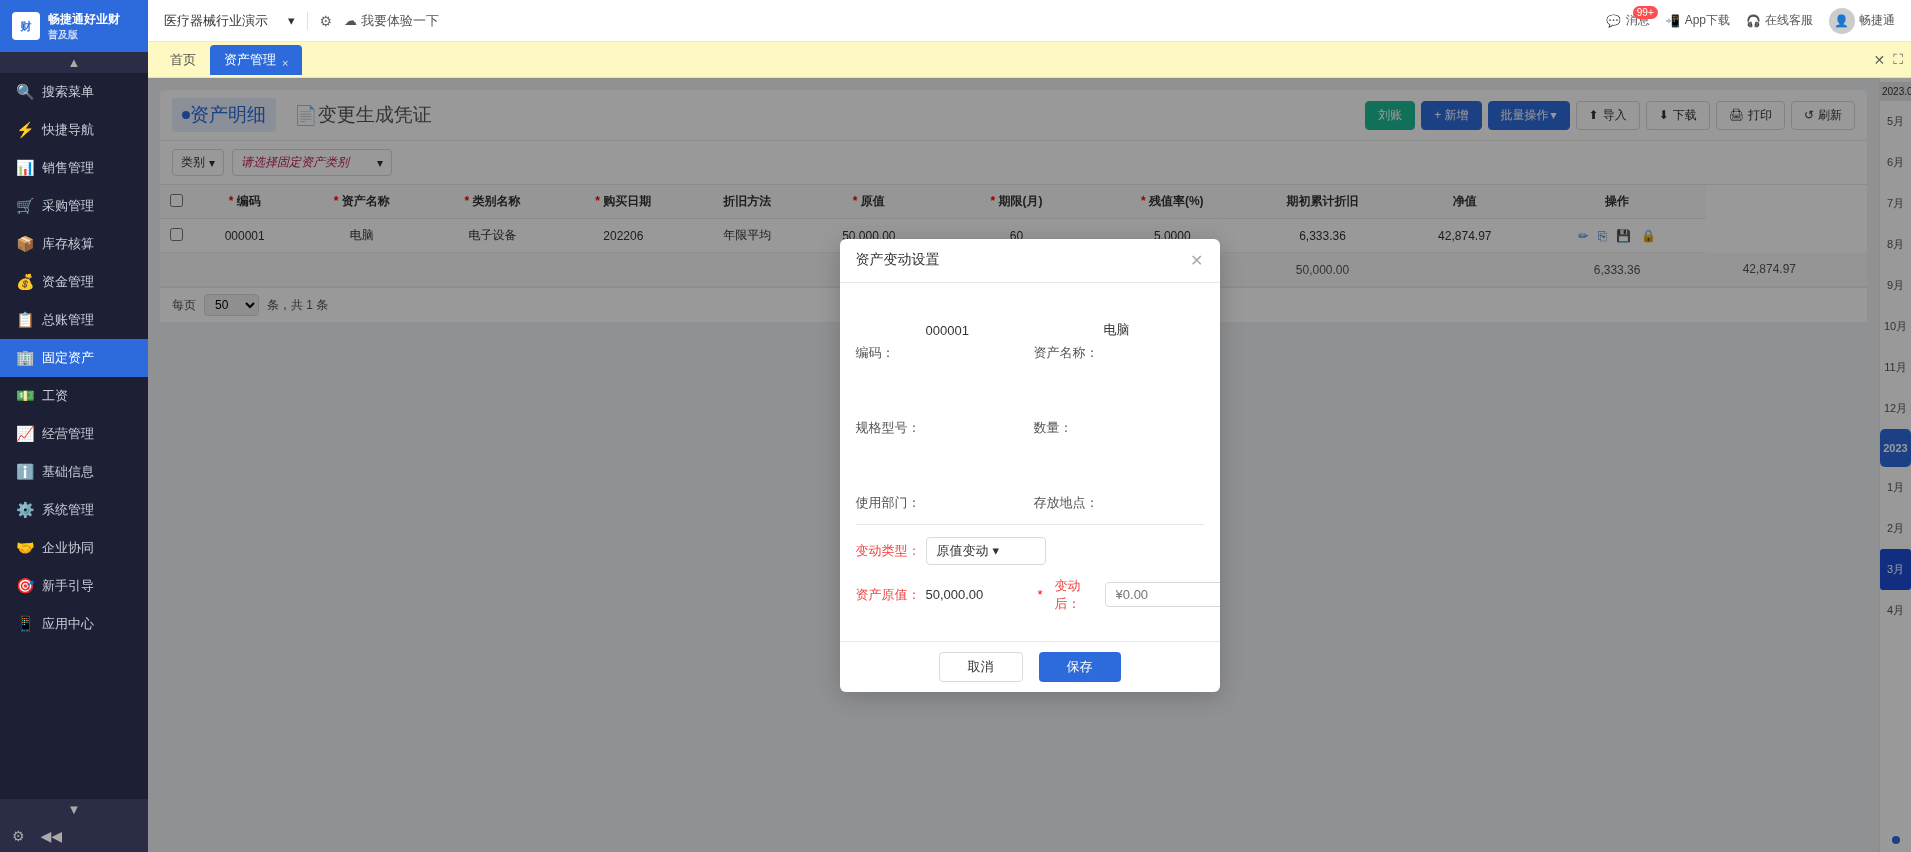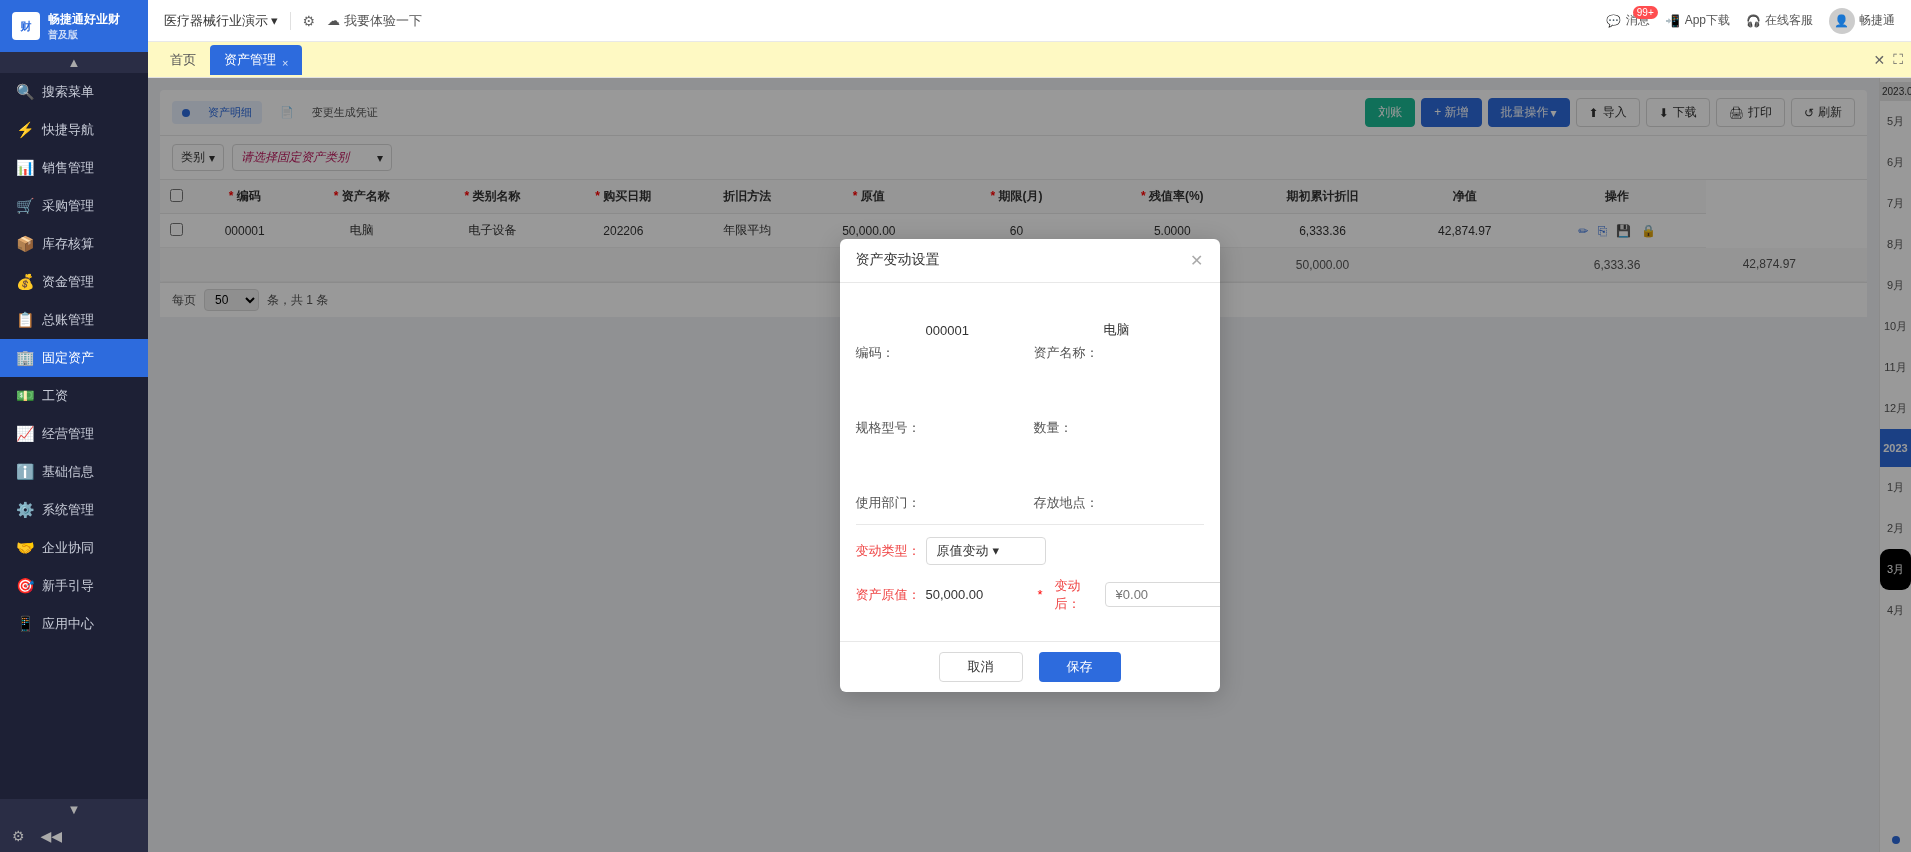--- a/index.html
+++ b/index.html
@@ -90,21 +90,21 @@
       display: flex;
       align-items: center;
       padding: 0 16px;
       border-bottom: 1px solid #e8e8e8;
       gap: 12px;
       flex-shrink: 0;
     }
     .topbar-company {
       display: flex;
       align-items: center;
-      gap: 3px;
+      gap: 20px;
       font-size: 13px;
       color: #333;
       cursor: pointer;
     }
     .topbar-divider { width: 1px; height: 18px; background: #e0e0e0; }
     .topbar-gear { color: #666; cursor: pointer; font-size: 14px; }
     .topbar-experience {
       display: flex;
       align-items: center;
       gap: 4px;
@@ -211,25 +211,25 @@
       padding: 8px 12px;
       display: flex;
       align-items: center;
       gap: 8px;
       border-radius: 4px 4px 0 0;
       border-bottom: 1px solid #e8e8e8;
     }
     .toolbar-tab {
       display: flex;
       align-items: center;
-      gap: 18px;
+      gap: 0;
       padding: 4px 10px;
       border-radius: 4px;
       cursor: pointer;
-      font-size: 11px;
+      font-size: 19px;
       color: #555;
     }
     .toolbar-tab.active {
       background: #e8f0fe;
       color: #2d6bdd;
     }
     .toolbar-tab .dot {
       width: 8px; height: 8px;
       border-radius: 50%;
       background: #2d6bdd;
@@ -772,24 +772,24 @@
     <div class="right-panel">
       <div class="calendar-header">2023.03</div>
       <div class="calendar-month">5月</div>
       <div class="calendar-month">6月</div>
       <div class="calendar-month">7月</div>
       <div class="calendar-month">8月</div>
       <div class="calendar-month">9月</div>
       <div class="calendar-month">10月</div>
       <div class="calendar-month">11月</div>
       <div class="calendar-month">12月</div>
-      <div class="calendar-month today-dot" style="background:#2d6bdd;color:#fff;border-radius:0;font-weight:bold;">2023</div>
+      <div class="calendar-month today-dot" style="background:#2d6bdd;color:#fff;border-radius:5px;font-weight:bold;">2023</div>
       <div class="calendar-month">1月</div>
       <div class="calendar-month">2月</div>
-      <div class="calendar-month highlight" style="background:#000000;color:#fff;border-radius:9px;">3月</div>
+      <div class="calendar-month highlight" style="background:#1d4ed8;color:#fff;border-radius:3px;">3月</div>
       <div class="calendar-month">4月</div>
       <div style="margin-top:auto;padding:4px;">
         <div style="width:8px;height:8px;border-radius:50%;background:#2d6bdd;margin:0 auto;"></div>
       </div>
     </div>
 
     <div class="modal-overlay">
       <div class="modal">
         <div class="modal-header">
           <span>资产变动设置</span>

